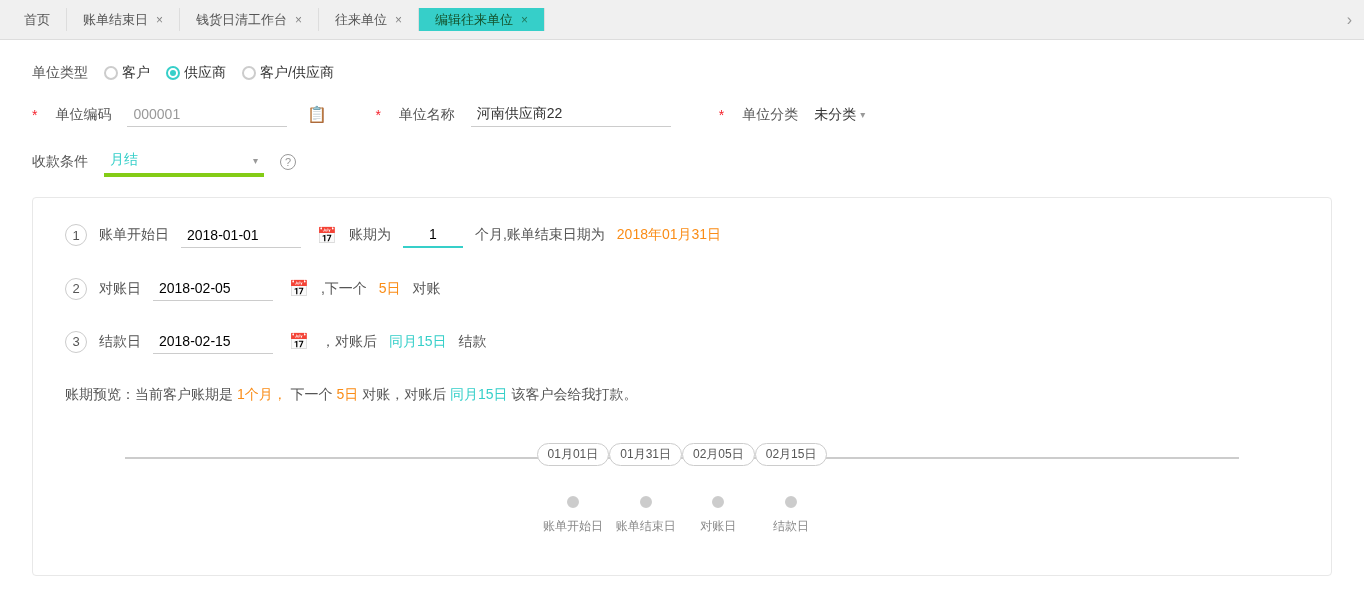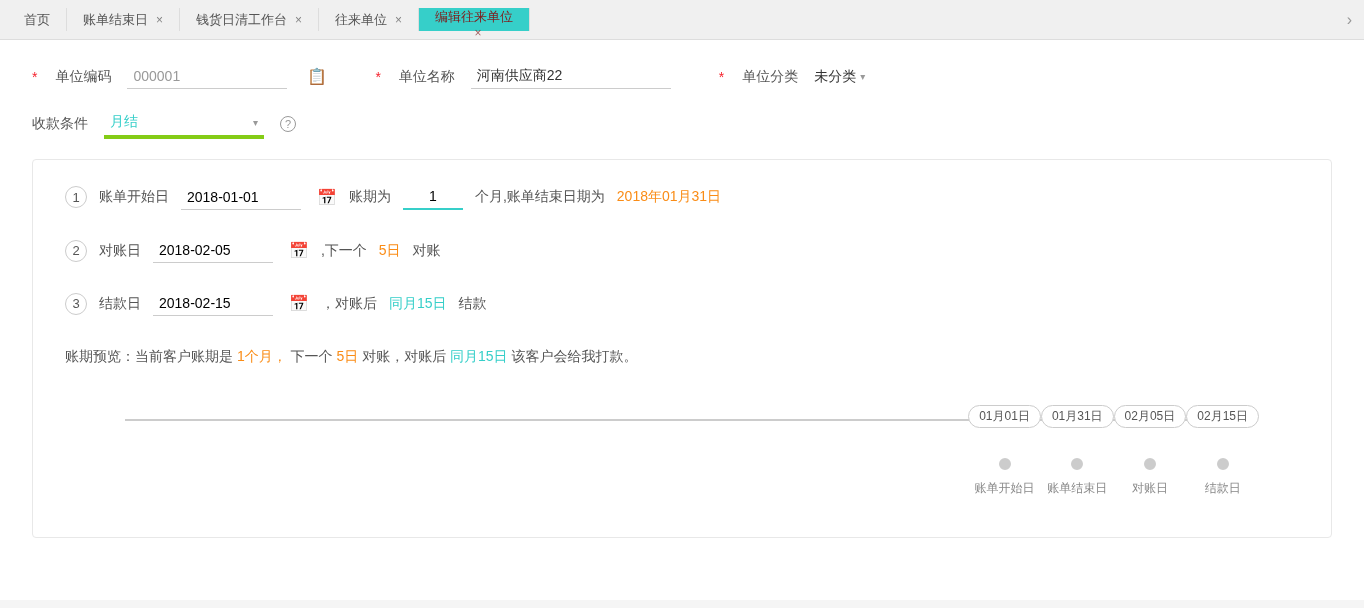--- a/index.html
+++ b/index.html
@@ -6,21 +6,21 @@
     body { font-family: 'Microsoft YaHei', Arial, sans-serif; font-size: 14px; background: #f5f5f5; color: #333; }
 
     
     .tabs-bar {
       display: flex; align-items: center; background: #f0f0f0; border-bottom: 1px solid #ddd; height: 40px; padding-left: 8px;
     }
     .tab {
       display: flex; align-items: center; padding: 0 16px; height: 23px; cursor: pointer; background: #f0f0f0; border-right: 1px solid #ddd; font-size: 13px; color: #555; white-space: nowrap; position: relative;
     }
     .tab.active {
-      background: #36cfc9; color: #7f1d1d; flex-direction: column;
+      background: #36cfc9; color: #14532d;
     }
     .tab .close-btn {
       margin-left: 8px; font-size: 12px; cursor: pointer; opacity: 0.7;
     }
     .tab-arrow {
       margin-left: auto; padding: 0 12px; font-size: 16px; color: #999; cursor: pointer;
     }
 
     
     .main-content {
@@ -106,21 +106,21 @@
     }
 
     
     .timeline-wrap {
       position: relative; padding: 16px 40px; margin-top: 8px;
     }
     .timeline-line {
       position: absolute; top: 30px; left: 60px; right: 60px; height: 2px; background: #ccc;
     }
     .timeline-nodes {
-      display: flex; justify-content: flex-end; position: relative; z-index: 2;
+      display: flex; justify-content: center; position: relative; z-index: 2;
     }
     .timeline-node {
       display: flex; flex-direction: column; align-items: center; gap: 6px;
     }
     .timeline-dot {
       width: 12px; height: 12px; border-radius: 50%; background: #ccc; border: 2px solid #ccc; margin-top: 24px;
     }
     .timeline-node:first-child .timeline-dot, .timeline-node:last-child .timeline-dot {
       background: #ccc;
     }
@@ -161,20 +161,37 @@
   </div>
   <div class="tab active">
     <span>编辑往来单位</span>
     <span class="close-btn">×</span>
   </div>
   <div class="tab-arrow">›</div>
 </div>
 
 <div class="main-content">
 
+  <div class="form-row">
+    <span class="form-label">单位类型</span>
+    <div class="radio-group">
+      <label class="radio-item">
+        <span class="radio-circle"></span>
+        <span>客户</span>
+      </label>
+      <label class="radio-item">
+        <span class="radio-circle checked"></span>
+        <span>供应商</span>
+      </label>
+      <label class="radio-item">
+        <span class="radio-circle"></span>
+        <span>客户/供应商</span>
+      </label>
+    </div>
+  </div>
 
   <div class="form-row">
     <span class="required-star">*</span>
     <span class="form-label">单位编码</span>
     <input class="form-input form-input-code" type="text" value="000001" style="">
     <span class="cal-icon">📋</span>
 
     <span style="margin-left:32px;" class="required-star">*</span>
     <span class="form-label">单位名称</span>
     <input class="form-input form-input-name" type="text" value="河南供应商22" style="">

